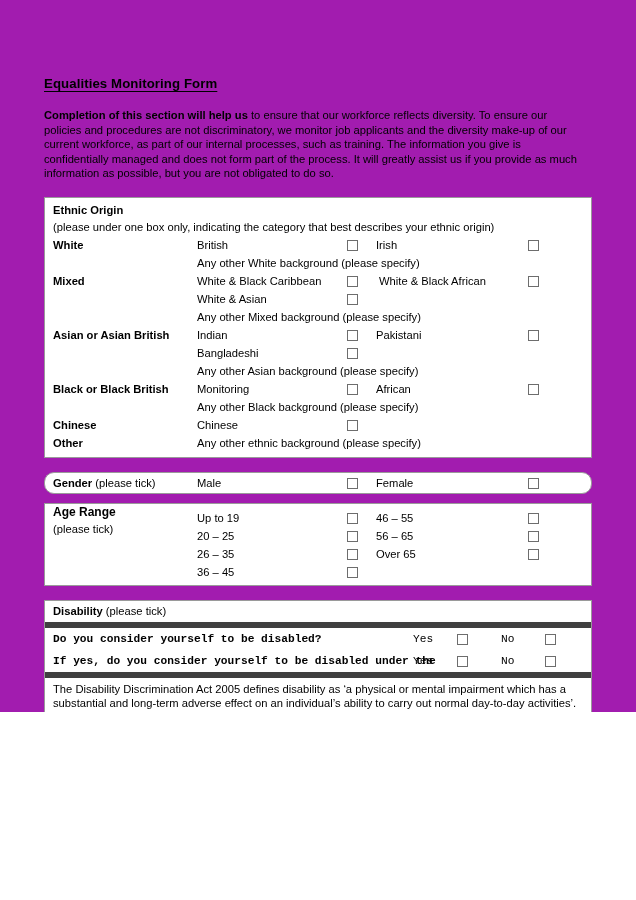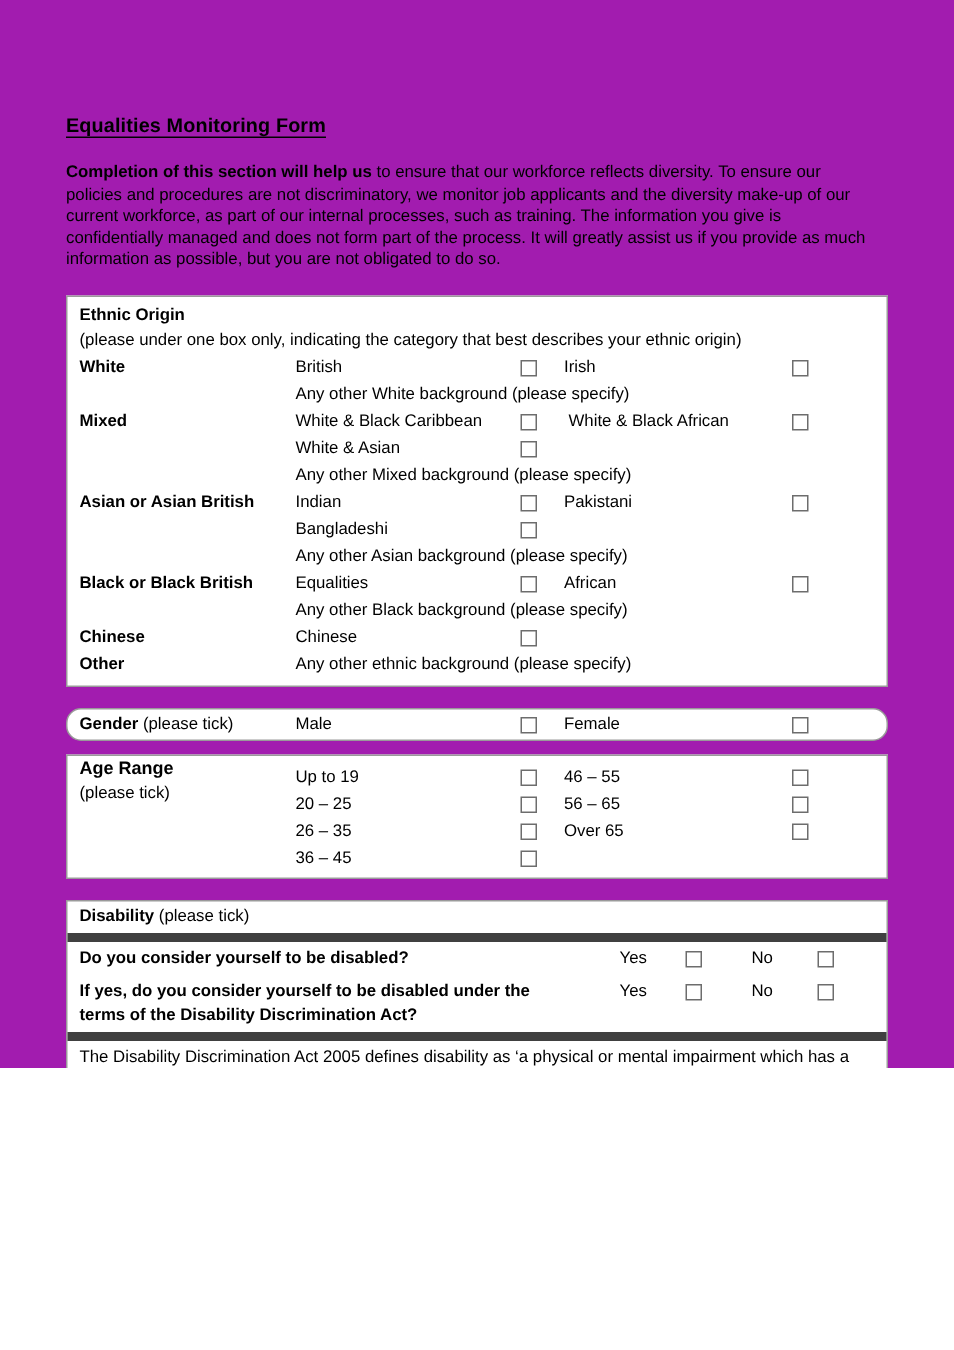--- a/index.html
+++ b/index.html
@@ -150,20 +150,21 @@
   
   .dis-band {
     border-bottom: 6px solid #404040;
   }
   .dis-q {
     position: relative;
     font-size: 11.2px;
     font-weight: bold;
     line-height: 16px;
     padding: 3px 0 3px 8px;
+    font-family: Liberation Mono, monospace;
   }
   .dis-q .yn-yes {
     position: absolute; left: 368px; top: 3px;
     font-weight: normal;
   }
   .dis-q .yn-no {
     position: absolute; left: 456px; top: 3px;
     font-weight: normal;
   }
   .dis-q .cbx.yes { left: 412px; top: 6px; }
@@ -226,21 +227,21 @@
         <div class="row">
           <span class="c-mid">Bangladeshi</span>
           <span class="cbx col-a"></span>
         </div>
         <div class="row">
           <span class="c-mid">Any other Asian background (please specify)</span>
         </div>
 
         <div class="row">
           <span class="c-head">Black or Black British</span>
-          <span class="c-mid">Equalities</span>
+          <span class="c-mid">Monitoring</span>
           <span class="cbx col-a"></span>
           <span class="c-right indent">African</span>
           <span class="cbx col-b"></span>
         </div>
         <div class="row">
           <span class="c-mid">Any other Black background (please specify)</span>
         </div>
 
         <div class="row">
           <span class="c-head">Chinese</span>
@@ -304,21 +305,20 @@
       <div class="dis-band">
         <div class="dis-q">
           <span>Do you consider yourself to be disabled?</span>
           <span class="yn-yes">Yes</span>
           <span class="cbx yes"></span>
           <span class="yn-no">No</span>
           <span class="cbx no"></span>
         </div>
         <div class="dis-q">
           <span>If yes, do you consider yourself to be disabled under the</span><br>
-          <span>terms of the Disability Discrimination Act?</span>
           <span class="yn-yes">Yes</span>
           <span class="cbx yes"></span>
           <span class="yn-no">No</span>
           <span class="cbx no"></span>
         </div>
       </div>
 
       <div class="dis-legal">The Disability Discrimination Act 2005 defines disability as ‘a physical or mental impairment which has a substantial and long-term adverse effect on an individual’s ability to carry out normal day-to-day activities’.</div>
     </div>
 

